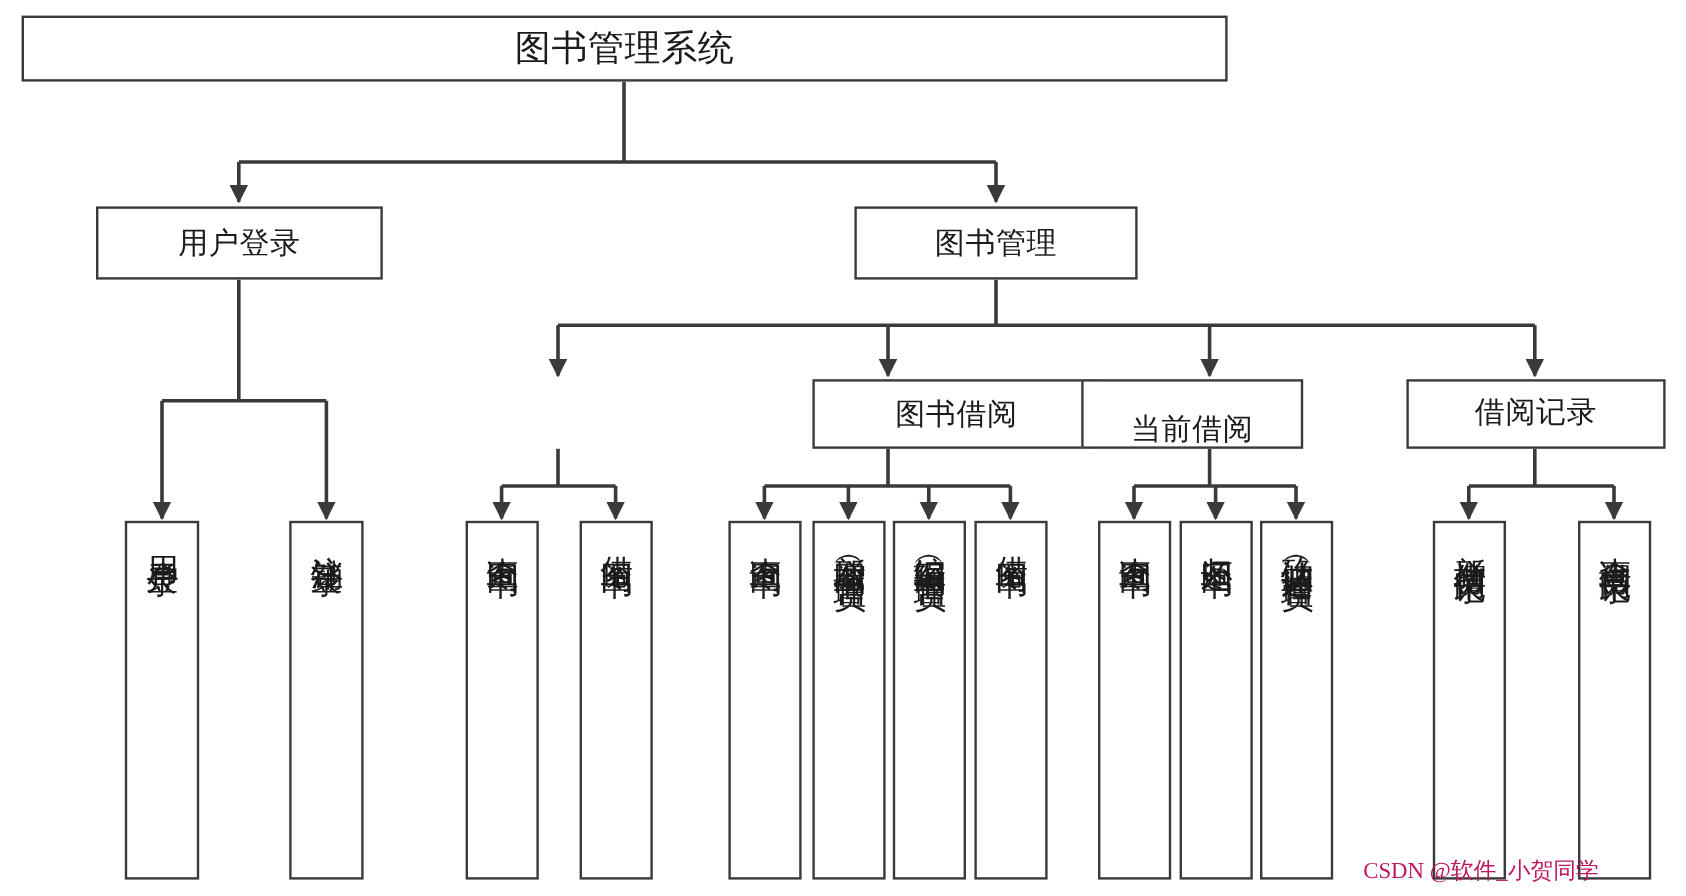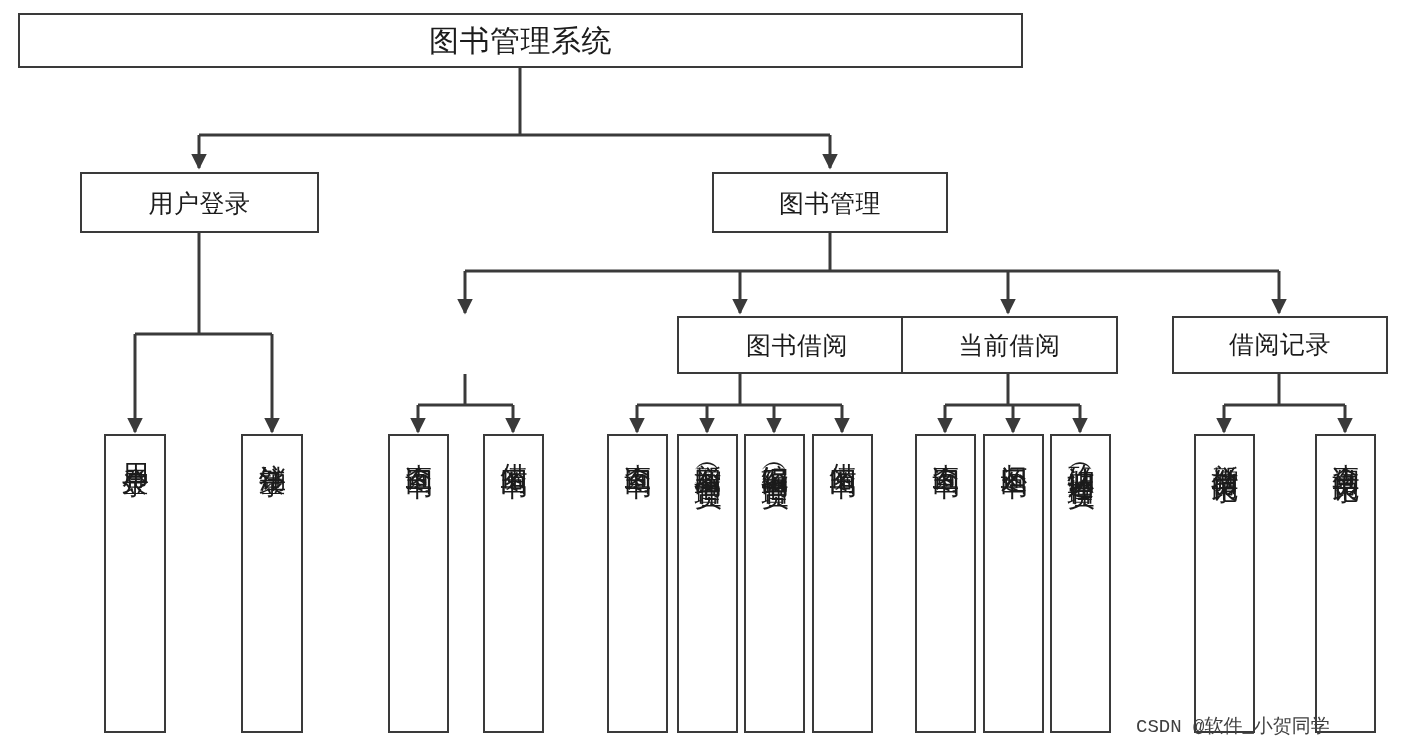--- a/index.html
+++ b/index.html
@@ -59,24 +59,24 @@
     line-height: 1;
   }
   #root-node .lbl {
     font-size: 30px;
   }
   .watermark {
     position: absolute;
     left: 1136px;
     top: 713px;
     font-size: 19px;
-    color: #404040;
+    color: #be185d;
     white-space: nowrap;
     z-index: 5;
-    font-family: Liberation Mono, monospace;
+    font-family: Liberation Serif, serif;
   }
 </style>
 </head>
 <body>
 
 <div id="canvas">
 
   <svg id="edges" viewBox="0 0 1405 747" xmlns="http://www.w3.org/2000/svg">
     <defs>
       <marker id="arrow" viewBox="0 0 10 10" refX="9" refY="5" markerWidth="5.2" markerHeight="5.2" orient="auto-start-reverse">
@@ -134,21 +134,21 @@
   <div class="node horiz" style="left:80px; top:172px; width:239px; height:61px;">
     <span class="lbl">用户登录</span>
   </div>
   <div class="node horiz" style="left:712px; top:172px; width:236px; height:61px;">
     <span class="lbl">图书管理</span>
   </div>
 
   <div class="node horiz" style="left:632px; top:316px; width:240px; height:58px;margin-left:45px;">
     <span class="lbl">图书借阅</span>
   </div>
-  <div class="node horiz" style="left:901px; top:316px; width:217px; height:58px;">
+  <div class="node horiz" style="left:901px; top:316px; width:185px; height:58px;align-items:flex-end;">
     <span class="lbl">当前借阅</span>
   </div>
   <div class="node horiz" style="left:1172px; top:316px; width:216px; height:58px;font-family:Liberation Serif, serif;">
     <span class="lbl">借阅记录</span>
   </div>
 
   <div class="node vert" style="left:104px; top:434px; width:62px; height:299px;">
     <span class="lbl">用户登录</span>
   </div>
   <div class="node vert" style="left:241px; top:434px; width:62px; height:299px;">

